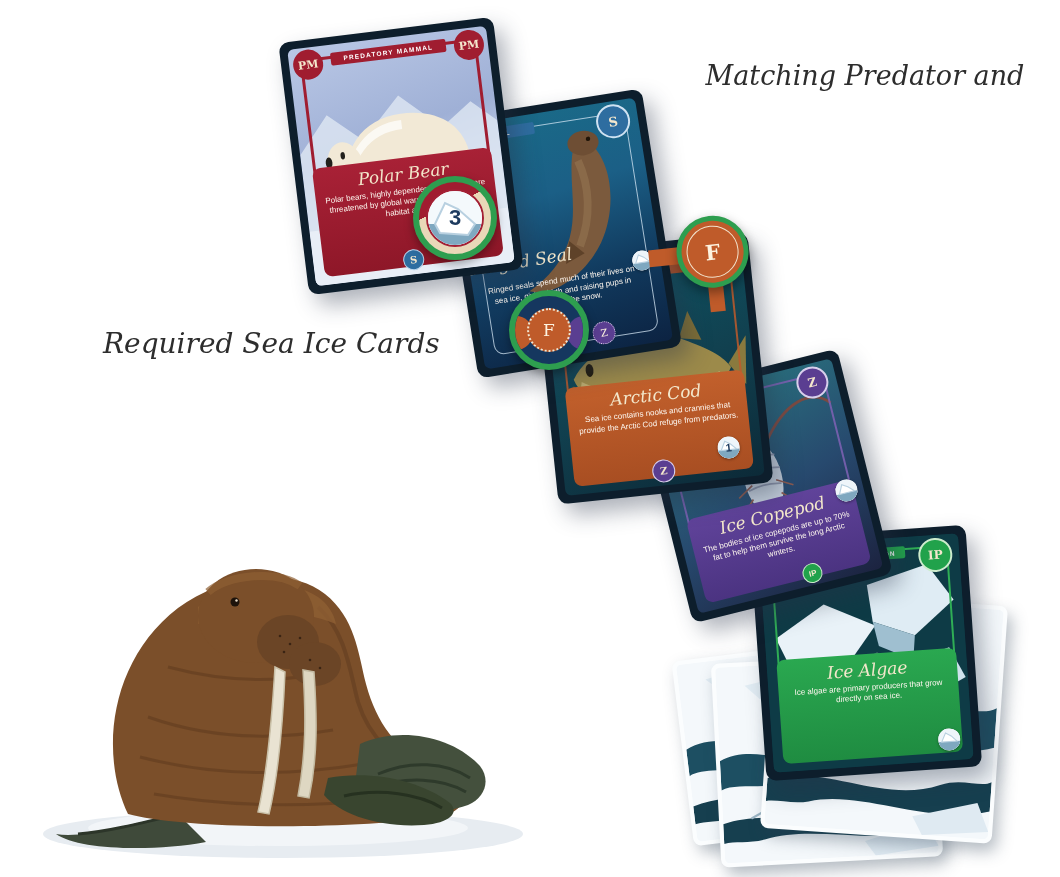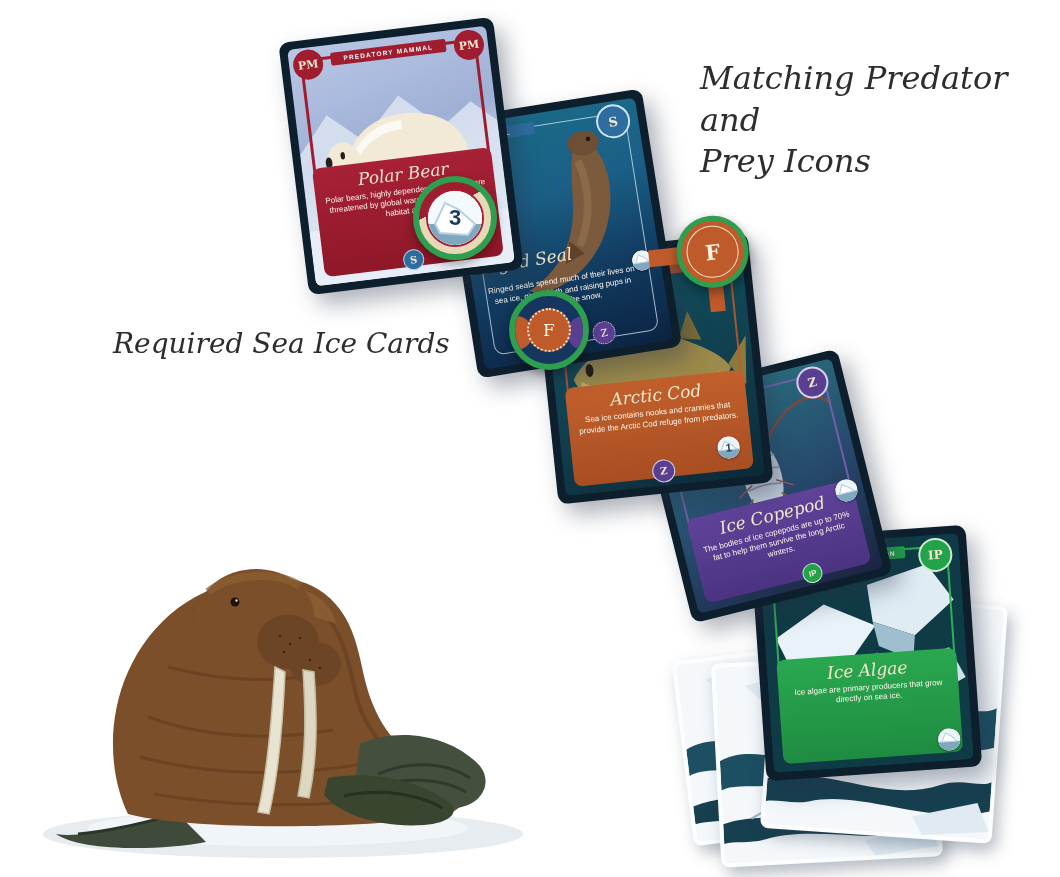--- a/index.html
+++ b/index.html
@@ -2,22 +2,22 @@
 <html><head>
 <meta charset="utf-8">
 <style>
   html,body{margin:0;padding:0;background:#ffffff;}
   #stage{position:relative;width:1060px;height:877px;background:#ffffff;overflow:hidden;
          font-family:"Liberation Sans",sans-serif;}
 
   
   .lbl{position:absolute;font-family:"DejaVu Serif",serif;font-style:italic;
        color:#2d2d2d;z-index:65;line-height:1.3;}
-  #lbl-matching{left:700px;top:58px;width:330px;text-align:left;font-size:32px;}
-  #lbl-required{left:113px;top:326px;font-size:28px;}
+  #lbl-matching{left:700px;top:58px;width:330px;text-align:center;font-size:27px;}
+  #lbl-required{left:103px;top:326px;font-size:28px;}
   #lbl-seaice{left:440px;top:652px;font-size:28px;}
 
   
   .card{position:absolute;border-radius:10px;background:#0d1e2c;padding:8px;
         box-shadow:8px 12px 22px rgba(40,50,70,.38);}
   .face{position:relative;width:100%;height:100%;border-radius:6px;overflow:hidden;}
   .face>svg.illu{position:absolute;left:0;top:0;width:100%;height:100%;}
   .frame{position:absolute;border-radius:10px;pointer-events:none;}
   .band{position:absolute;display:flex;align-items:center;justify-content:center;
         color:#ffffff;font-size:6.5px;letter-spacing:1.2px;font-weight:bold;
@@ -133,21 +133,20 @@
   
   #walrus{position:absolute;left:28px;top:512px;width:505px;height:355px;z-index:5;}
 </style>
 </head>
 <body>
 
 <div id="stage">
 
   <div class="lbl" id="lbl-matching">
     <div>Matching Predator and</div>
-    <div>Prey Icons</div>
   </div>
   <div class="lbl" id="lbl-required">Required Sea Ice Cards</div>
 
   <div id="walrus">
     <svg viewBox="0 0 505 355">
       <ellipse cx="255" cy="322" rx="240" ry="24" fill="#e7ecf1"></ellipse>
       <ellipse cx="250" cy="316" rx="190" ry="18" fill="#f2f5f8"></ellipse>
       <path d="M150,302 C100,312 55,327 28,322 C50,338 125,340 178,330 Z" fill="#3f4a3a"></path>
       <path d="M150,302 C118,310 80,320 50,322" stroke="#2c3529" stroke-width="3" fill="none"></path>
       <path d="M100,302 C72,244 80,150 150,96 C196,62 262,54 297,82 C327,106 330,140 338,172 C350,216 372,240 406,256 C440,272 446,296 414,304 C330,318 160,318 100,302 Z" fill="#7b4f2a"></path>

